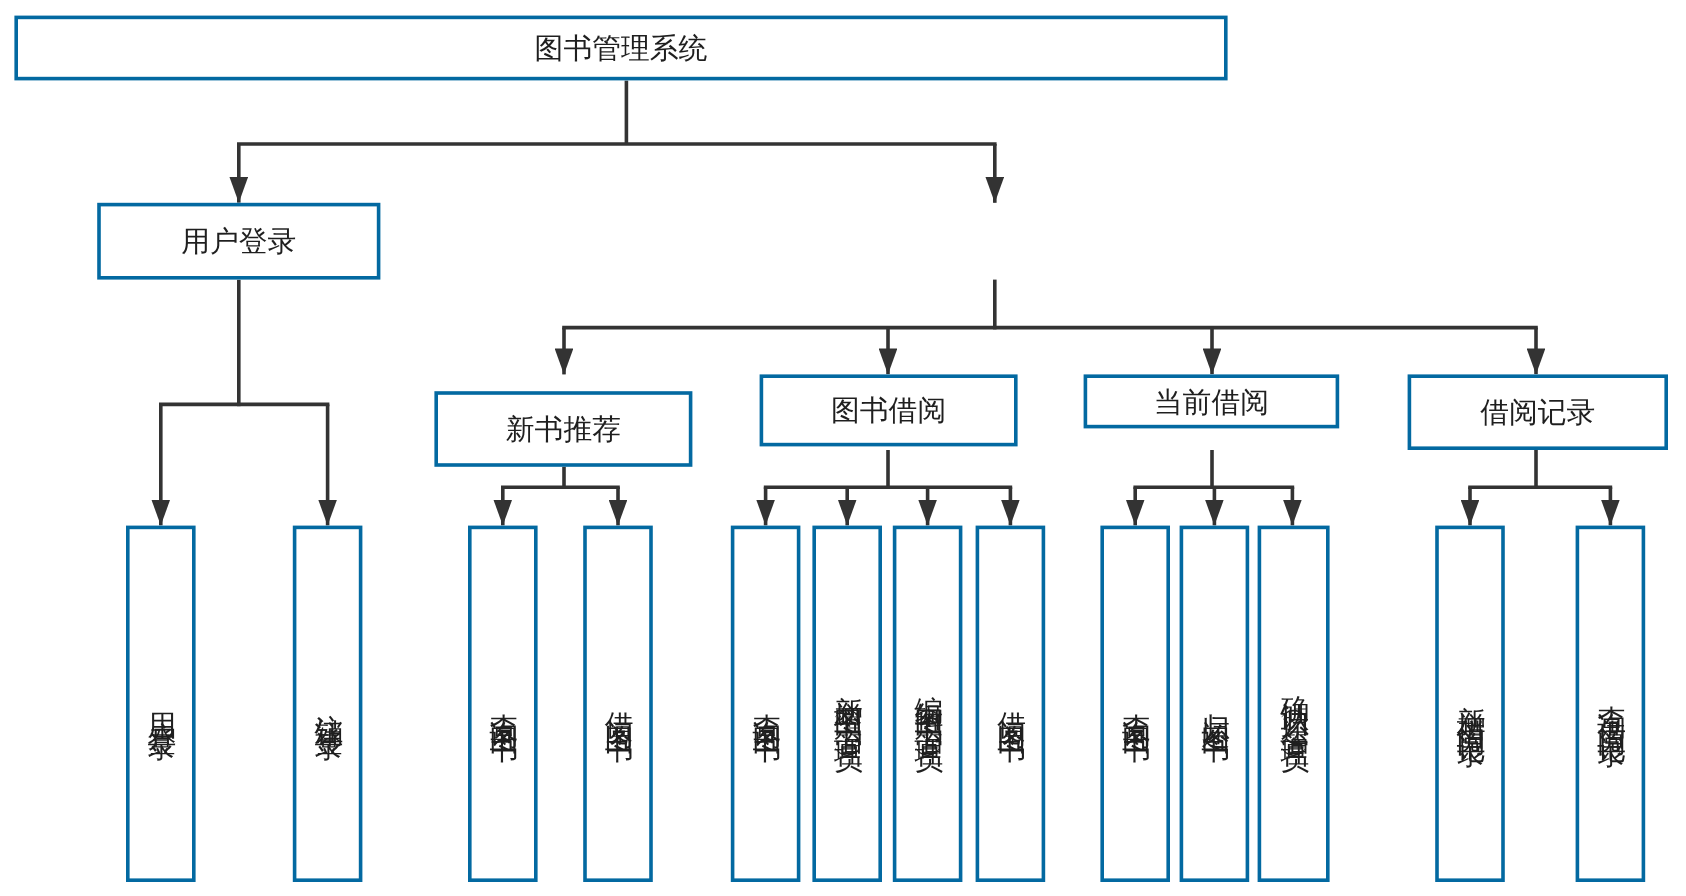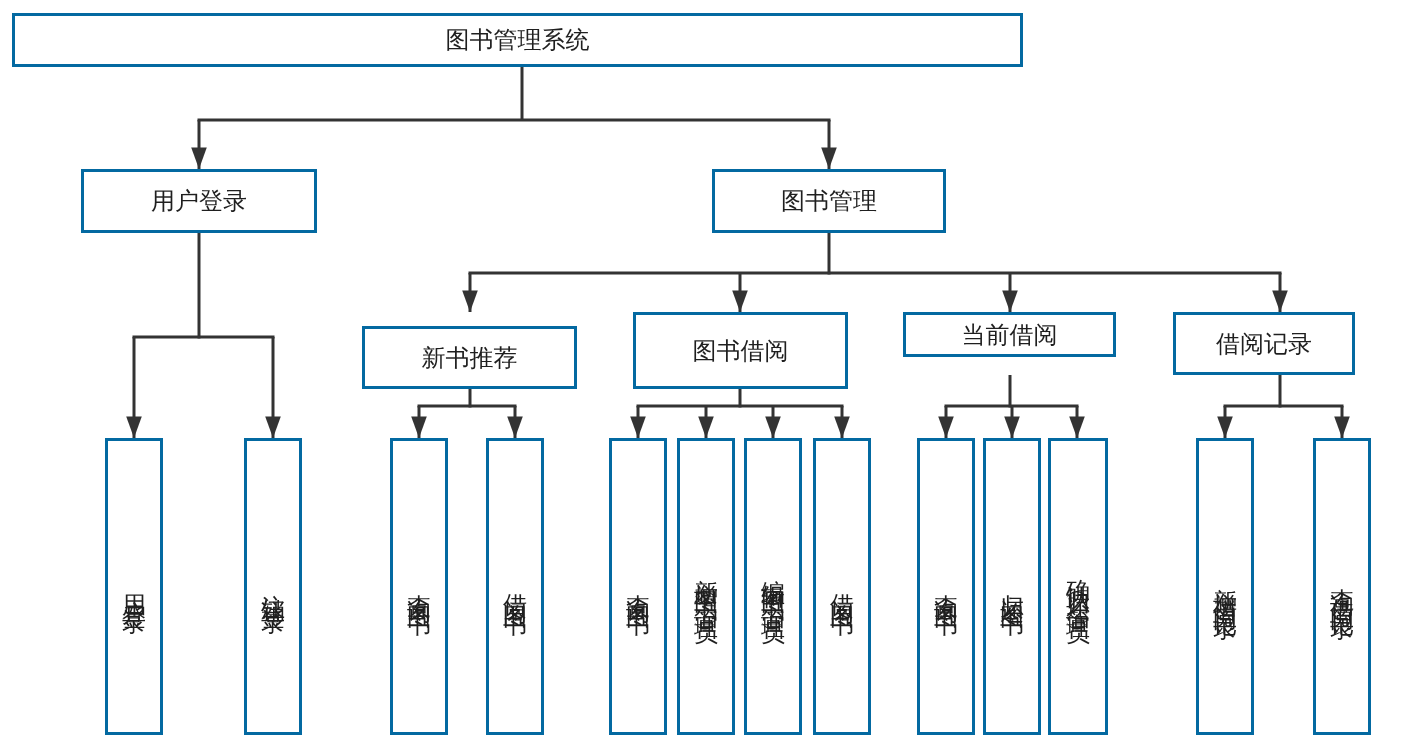--- a/index.html
+++ b/index.html
@@ -102,26 +102,25 @@
       <path d="M1280 375 V407.5"></path>
       <path d="M1223.5 406 H1343.5"></path>
       <line x1="1225" y1="406" x2="1225" y2="438" marker-end="url(#ah)"></line>
       <line x1="1342" y1="406" x2="1342" y2="438" marker-end="url(#ah)"></line>
     </g>
   </svg>
 
   <div class="box" style="left:12px;top:13px;width:1011px;height:54px">图书管理系统</div>
 
   <div class="box" style="left:81px;top:169px;width:236px;height:64px">用户登录</div>
-  <div class="box" style="left:712px;top:169px;width:234px;height:64px">图书管理</div>
 
   <div class="box" style="left:362px;top:326px;width:215px;height:63px">新书推荐</div>
-  <div class="box" style="left:633px;top:312px;width:215px;height:77px">图书借阅</div>
+  <div class="box" style="left:633px;top:312px;width:215px;height:60px">图书借阅</div>
   <div class="box" style="left:903px;top:312px;width:213px;height:45px">当前借阅</div>
-  <div class="box" style="left:1173px;top:312px;width:182px;height:63px">借阅记录</div>
+  <div class="box" style="left:1173px;top:312px;width:217px;height:63px">借阅记录</div>
 
   <div class="box leaf" style="left:105px">用户登录</div>
   <div class="box leaf" style="left:244px">注销登录</div>
 
   <div class="box leaf" style="left:390px">查询图书</div>
   <div class="box leaf" style="left:486px">借阅图书</div>
 
   <div class="box leaf" style="left:609px">查询图书</div>
   <div class="box leaf" style="left:677px">新增图书（管理员）</div>
   <div class="box leaf" style="left:744px">编辑图书（管理员）</div>

